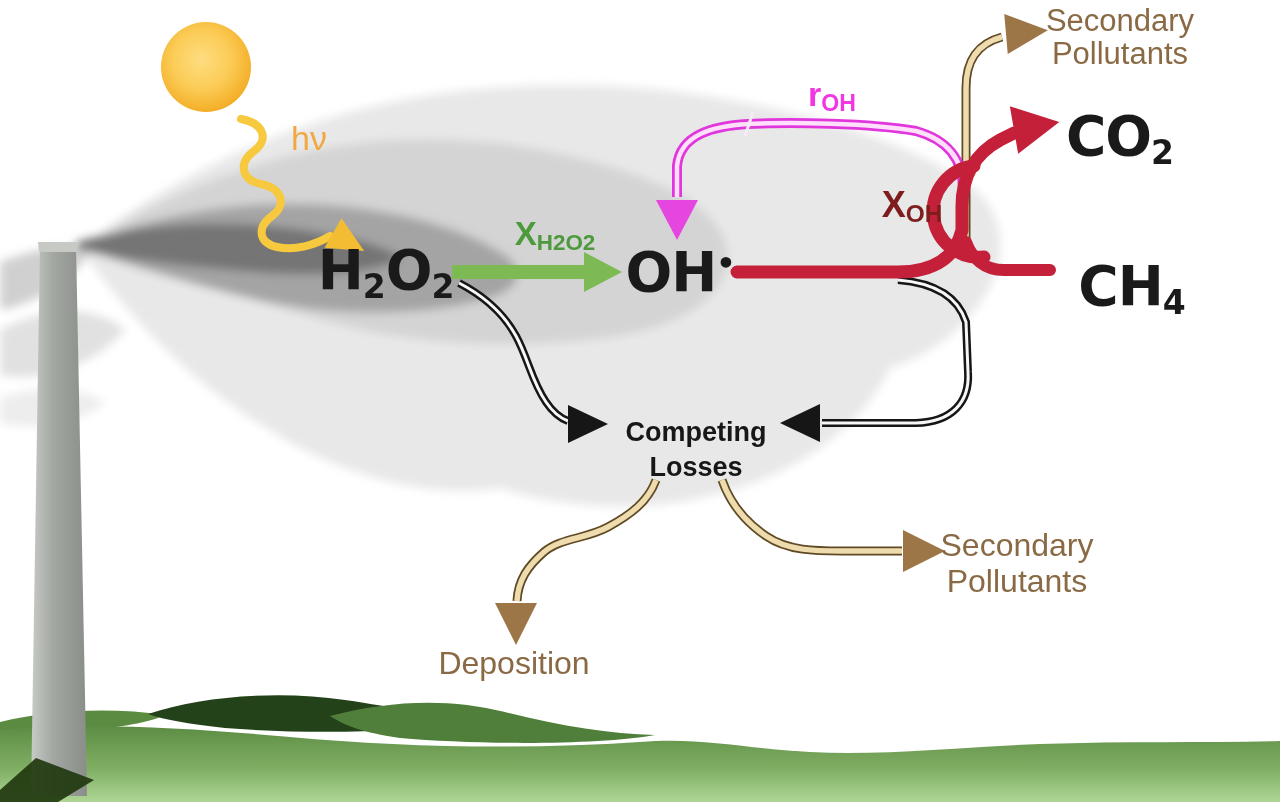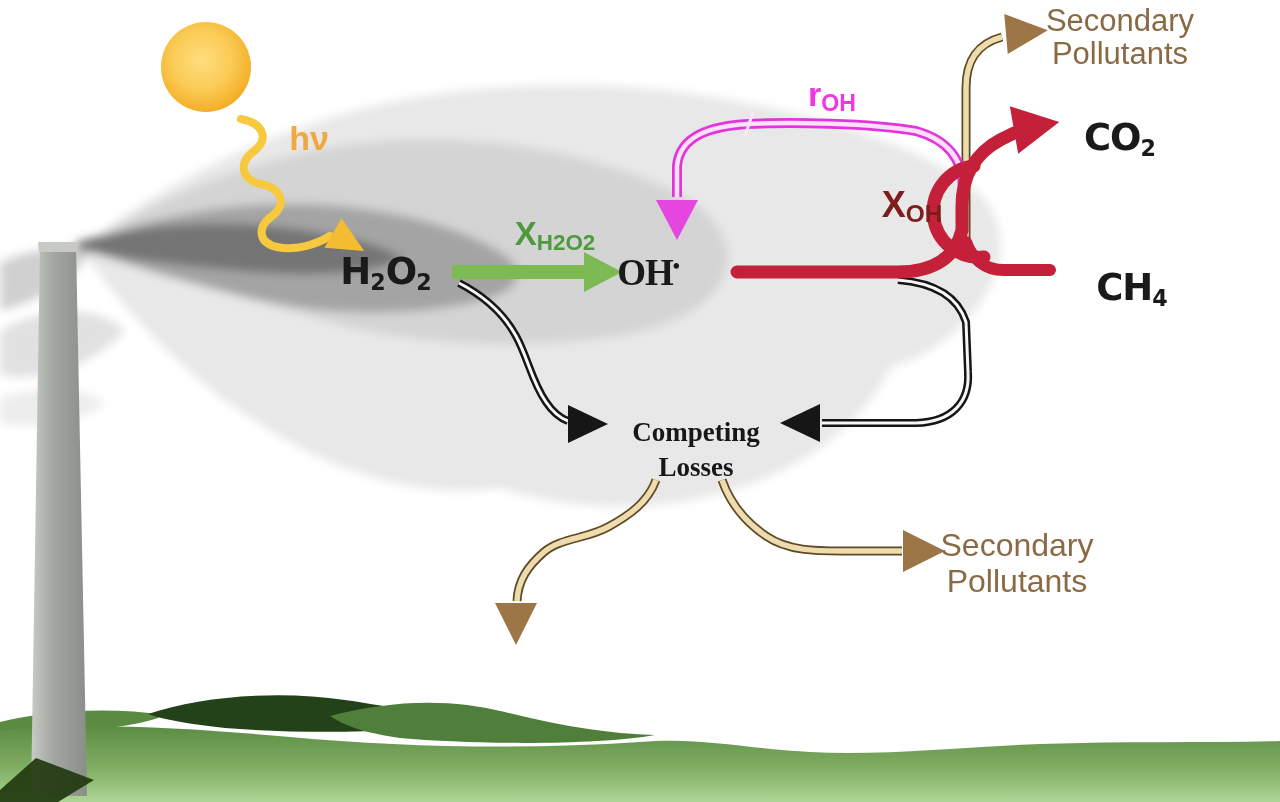--- a/index.html
+++ b/index.html
@@ -1,30 +1,30 @@
 <!DOCTYPE html>
 <html><head>
 <meta charset="utf-8">
 <style>
   html,body{margin:0;padding:0;background:#ffffff;}
   .scene{position:relative;width:1280px;height:802px;overflow:hidden;background:#ffffff;
          font-family:"Liberation Sans",sans-serif;}
   svg.art{position:absolute;left:0;top:0;}
   .lbl{position:absolute;transform:translate(-50%,-50%);white-space:nowrap;line-height:1;}
   .formula{font-family:"DejaVu Sans",sans-serif;font-weight:700;color:#1a1a1a;
-           font-size:37px;letter-spacing:-1px;}
+           font-size:55px;letter-spacing:-1px;}
   .formula sub{font-size:0.60em;vertical-align:-0.28em;letter-spacing:0;}
   .formula .dot{font-size:0.55em;vertical-align:0.55em;}
   .ratecoef{font-weight:700;}
   .ratecoef sub{font-size:0.68em;vertical-align:-0.22em;}
-  .lbl-hv{font-size:34px;font-weight:700;color:#f0a843;}
+  .lbl-hv{font-size:34px;font-weight:400;color:#f0a843;}
   .lbl-xh2o2{font-size:33px;color:#4d9a3d;margin-left:33px;}
   .lbl-roh{font-size:34px;color:#f136e4;}
   .lbl-xoh{font-size:36px;color:#7f1d1d;}
-  .lbl-competing{font-size:27px;font-weight:700;color:#171717;text-align:center;line-height:35px;font-family:Liberation Serif, serif;}
+  .lbl-competing{font-size:27px;font-weight:700;color:#171717;text-align:center;line-height:35px;}
   .lbl-brown{font-size:31px;color:#8a6a45;text-align:center;line-height:33px;}
   .lbl-brown2{font-size:32px;color:#8a6a45;text-align:center;line-height:36px;}
   .lbl-dep{font-size:32px;color:#8a6a45;}
 </style>
 </head>
 <body>
 
 <div class="scene">
 
 <svg class="art" width="1280" height="802" viewBox="0 0 1280 802">
@@ -153,21 +153,21 @@
     <polygon fill="#9d7648" points="0,-21 42,0 0,21" transform="translate(903,551)"></polygon>
   </g>
 </svg>
 
 <div class="lbl lbl-hv" style="left:309px;top:138px;">hν</div>
 
 <div class="lbl formula" style="left:386px;top:273px;"><span>H</span><sub>2</sub><span>O</span><sub>2</sub></div>
 
 <div class="lbl lbl-xh2o2 ratecoef" style="left:522px;top:236px;"><span>X</span><sub>H2O2</sub></div>
 
-<div class="lbl formula" style="left:648px;top:272px;font-family:Liberation Serif, serif;"><span>OH</span><span class="dot">•</span></div>
+<div class="lbl formula" style="left:680px;top:272px;"><span>OH</span><span class="dot">•</span></div>
 
 <div class="lbl lbl-roh ratecoef" style="left:818px;top:96px;margin-left:14px;"><span>r</span><sub>OH</sub></div>
 
 <div class="lbl lbl-xoh ratecoef" style="left:912px;top:207px;"><span>X</span><sub>OH</sub></div>
 
 <div class="lbl formula" style="left:1120px;top:139px;"><span>CO</span><sub>2</sub></div>
 
 <div class="lbl formula" style="left:1116px;top:289px;margin-left:16px;"><span>CH</span><sub>4</sub></div>
 
 <div class="lbl lbl-competing" style="left:696px;top:450px;">
@@ -178,14 +178,15 @@
 <div class="lbl lbl-brown" style="left:1120px;top:37px;">
   <div>Secondary</div>
   <div>Pollutants</div>
 </div>
 
 <div class="lbl lbl-brown2" style="left:1017px;top:563px;">
   <div>Secondary</div>
   <div>Pollutants</div>
 </div>
 
+<div class="lbl lbl-dep" style="left:514px;top:663px;">Deposition</div>
 
 </div>
 
 </body></html>

